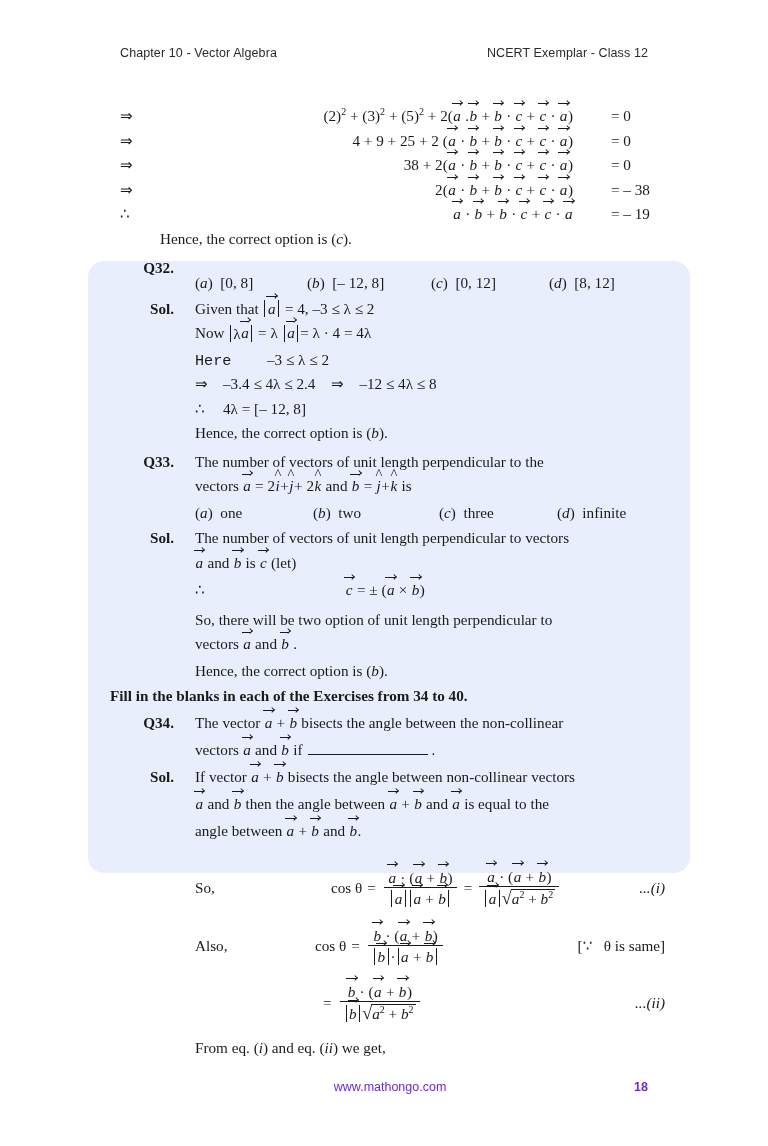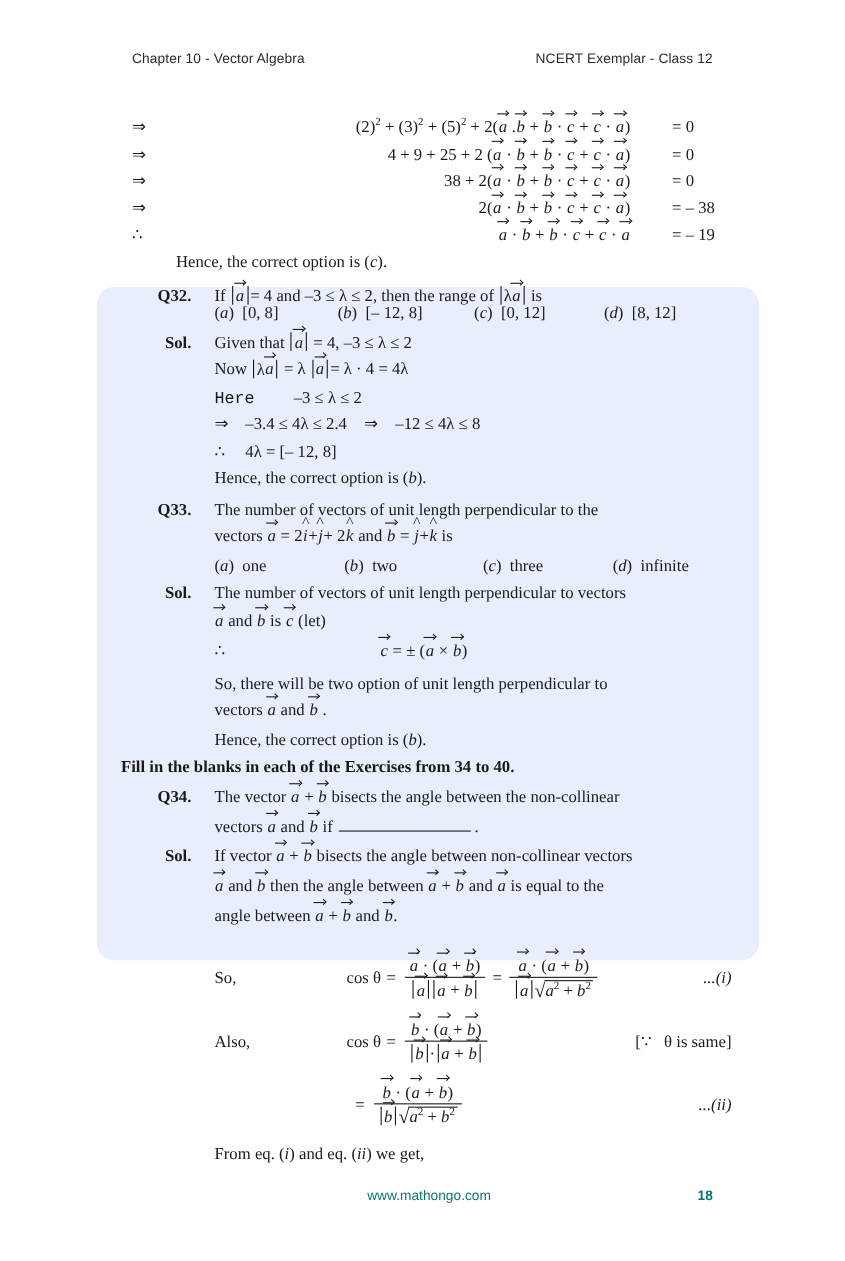--- a/index.html
+++ b/index.html
@@ -182,21 +182,21 @@
   
   .footer {
     position: absolute;
     left: 120px;
     top: 1080px;
     width: 528px;
     display: flex;
     justify-content: flex-start;
     font-family: "Liberation Sans", sans-serif;
     font-size: 12.5px;
-    color: #0f766e;
+    color: #6d28d9;
   }
   .footer .pageno { font-weight: 600; }
 </style>
 </head>
 <body>
 
 <div class="page">
 
   <svg class="watermark" viewBox="0 0 768 1146">
     <g fill="#edf2fb" opacity="0.9">
@@ -267,26 +267,20 @@
       <div class="line" style="padding-left:40px;">
         <span>Hence, the correct option is (</span>
           <span class="mi">c</span>
           <span>).</span>
       </div>
     </div>
 
     <div style="margin-top:5px;">
       <div class="qblock">
         <span class="qlab">Q32.</span>
-        <span class="qbody">
-          <span>If</span>
-          <span class="abs"><span class="bar"></span><span class="vec">a</span><span class="bar"></span></span><span>= 4 and –3 ≤ λ ≤ 2,  then the range of</span>
-          <span class="abs"><span class="bar"></span><span class="mu">λ</span><span class="vec">a</span><span class="bar"></span></span>
-          <span>is</span>
-        </span>
       </div>
 
       <div class="qblock" style="height:25px;">
         <span class="qlab"></span>
         <span class="qbody">
           <span class="opt" style="display:inline-block;width:112px;">(<span class="mi">a</span>)&nbsp; <span>[0, 8]</span></span><span class="opt" style="display:inline-block;width:124px;">(<span class="mi">b</span>)&nbsp; <span>[– 12, 8]</span></span><span class="opt" style="display:inline-block;width:118px;">(<span class="mi">c</span>)&nbsp; <span>[0, 12]</span></span><span class="opt" style="display:inline-block;">(<span class="mi">d</span>)&nbsp; <span>[8, 12]</span></span>
         </span>
       </div>
 
       <div class="qblock">
@@ -387,21 +381,21 @@
           <div class="line" style="height:27px;">
             <span>If vector</span>&nbsp;<span class="vec">a</span>&nbsp;+&nbsp;<span class="vec">b</span>&nbsp;<span>bisects the angle between non-collinear vectors</span>
           </div>
           <div class="line" style="height:27px;">
             <span class="vec">a</span>&nbsp;<span>and</span>&nbsp;<span class="vec">b</span>&nbsp;<span>then the angle between</span>&nbsp;<span class="vec">a</span>&nbsp;+&nbsp;<span class="vec">b</span>&nbsp;<span>and</span>&nbsp;<span class="vec">a</span>&nbsp;<span>is equal to the</span>
           </div>
           <div class="line" style="height:27px;">
             <span>angle between</span>&nbsp;<span class="vec">a</span>&nbsp;+&nbsp;<span class="vec">b</span>&nbsp;<span>and</span>&nbsp;<span class="vec">b</span><span>.</span>
           </div>
 
-          <div class="eqline" style="margin-top:12px;min-height:52px;">
+          <div class="eqline" style="margin-top:12px;min-height:52px;gap:16px;">
             <span class="lbl">So,</span>
             <span class="expr">
               <span class="mu">cos θ</span>
               <span class="mu" style="margin:0 5px;">=</span>
               <span class="frac">
                 <span class="num"><span class="vec">a</span> · (<span class="vec">a</span> + <span class="vec">b</span>)</span>
                 <span class="den"><span class="abs"><span class="bar"></span><span class="vec">a</span><span class="bar"></span></span><span class="abs"><span class="bar"></span><span class="vec">a</span> + <span class="vec">b</span><span class="bar"></span></span></span>
               </span>
               <span class="mu" style="margin:0 4px;">=</span>
               <span class="frac">

